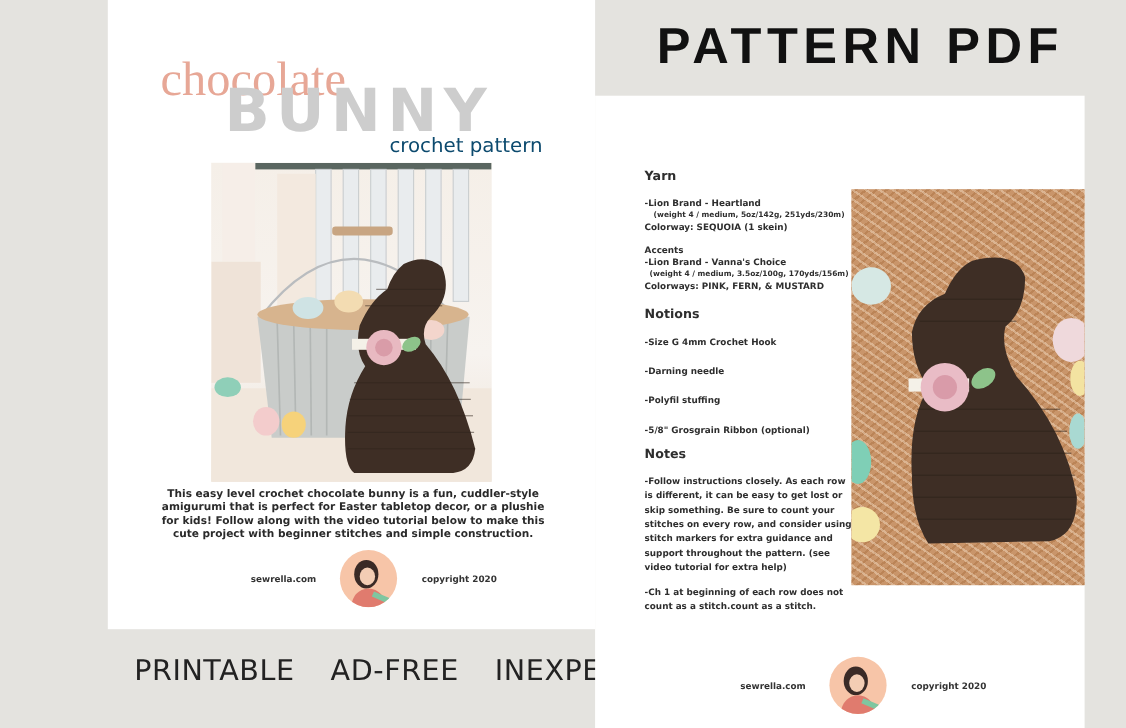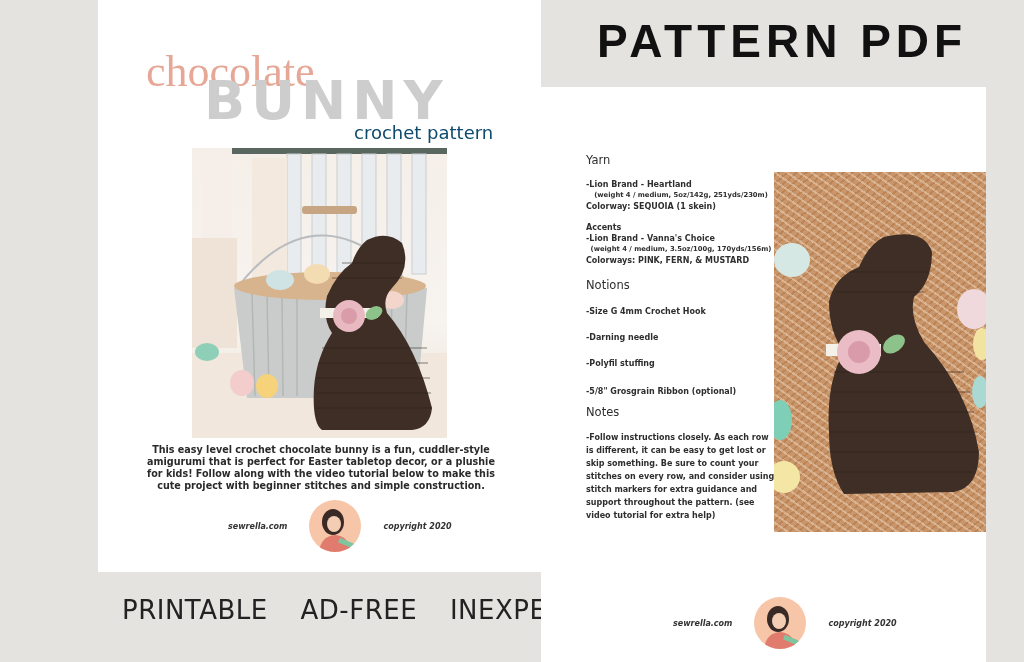--- a/index.html
+++ b/index.html
@@ -32,37 +32,37 @@
     position: absolute; left: 94px; top: 148px; width: 255px; height: 290px;
     background: linear-gradient(180deg,#f5efe8 0%,#f7f3ef 60%,#ede3d8 100%);
     overflow: hidden;
   }
   .desc {
     position: absolute; left: 40px; top: 444px; width: 366px; font-size: 9.6px;
     line-height: 12px; color: #2a2a2a; text-align: center; font-weight: bold;
     font-family: "DejaVu Sans", sans-serif;
   }
   .footer { position: absolute; display: flex; align-items: center; }
-  .footer .site, .footer .copy { font-size: 8px; color: #333; font-weight: bold; font-family: "DejaVu Sans", sans-serif; font-style: italic; }
+  .footer .site, .footer .copy { font-size: 8px; color: #333; font-weight: bold; font-family: "DejaVu Sans", sans-serif; }
   .avatar {
     width: 52px; height: 52px; border-radius: 50%; background: #f7c5a8; margin: 0 22px;
     position: relative; overflow: hidden;
   }
   .banner-pattern {
     position: absolute; left: 597px; top: 18px; font-size: 46px; font-weight: bold;
     font-family: Liberation Sans, sans-serif; letter-spacing: 5px; color: #111; line-height: 1;
   }
   .tagline {
     position: absolute; left: 122px; top: 597px; font-size: 26px; color: #222;
     font-family: "DejaVu Sans", sans-serif; font-weight: normal; letter-spacing: 0.5px; line-height: 1;
     word-spacing: 4px;
   }
   .tagline span { margin-right: 20px; }
   .r-col { position: absolute; left: 45px; top: 66px; width: 190px; color: #2e2e2e; font-family: "DejaVu Sans", sans-serif; }
-  .r-h { font-size: 11.5px; font-weight: normal; margin: 0; }
+  .r-h { font-size: 11.5px; font-weight: bold; margin: 0; }
   .r-item { font-size: 8px; font-weight: bold; line-height: 11px; margin: 0; }
   .r-small { font-size: 6.8px; font-weight: bold; line-height: 11px; margin: 0; text-align: center; }
   .r-photo {
     position: absolute; left: 233px; top: 85px; width: 212px; height: 360px;
     background:
       repeating-linear-gradient(35deg, rgba(255,240,220,0.35) 0 2px, transparent 2px 7px),
       repeating-linear-gradient(-40deg, rgba(160,100,50,0.35) 0 2px, transparent 2px 6px),
       #c9956a;
     overflow: hidden;
   }
@@ -174,20 +174,21 @@
     <p class="r-h">Notions</p>
     <div style="height:14px"></div>
     <p class="r-item" style="margin-bottom:15px">-Size G 4mm Crochet Hook</p>
     <p class="r-item" style="margin-bottom:15px">-Darning needle</p>
     <p class="r-item" style="margin-bottom:17px">-Polyfil stuffing</p>
     <p class="r-item" style="margin-bottom:8px">-5/8" Grosgrain Ribbon (optional)</p>
 
     <p class="r-h">Notes</p>
     <div style="height:12px"></div>
     <p class="r-item" style="line-height:13px; margin-bottom:10px">-Follow instructions closely. As each row is different, it can be easy to get lost or skip something. Be sure to count your stitches on every row, and consider using stitch markers for extra guidance and support throughout the pattern. (see video tutorial for extra help)</p>
+    <p class="r-item" style="line-height:13px">-Ch 1 at beginning of each row does not count as a stitch.count as a stitch.</p>
   </div>
 
   <div class="r-photo" title="Crocheted chocolate bunny with pink rose lying on crinkle paper with pastel eggs">
     <svg width="212" height="360" viewBox="0 0 212 360">
       <ellipse cx="18" cy="88" rx="18" ry="17" fill="#d6e8e4"></ellipse>
       <ellipse cx="200" cy="137" rx="17" ry="20" fill="#efd9dc"></ellipse>
       <ellipse cx="208" cy="172" rx="9" ry="16" fill="#f3e3a1"></ellipse>
       <ellipse cx="206" cy="220" rx="8" ry="16" fill="#a9d9d2"></ellipse>
       <ellipse cx="6" cy="248" rx="12" ry="20" fill="#7fcfb6"></ellipse>
       <ellipse cx="10" cy="305" rx="16" ry="16" fill="#f4e6a5"></ellipse>

